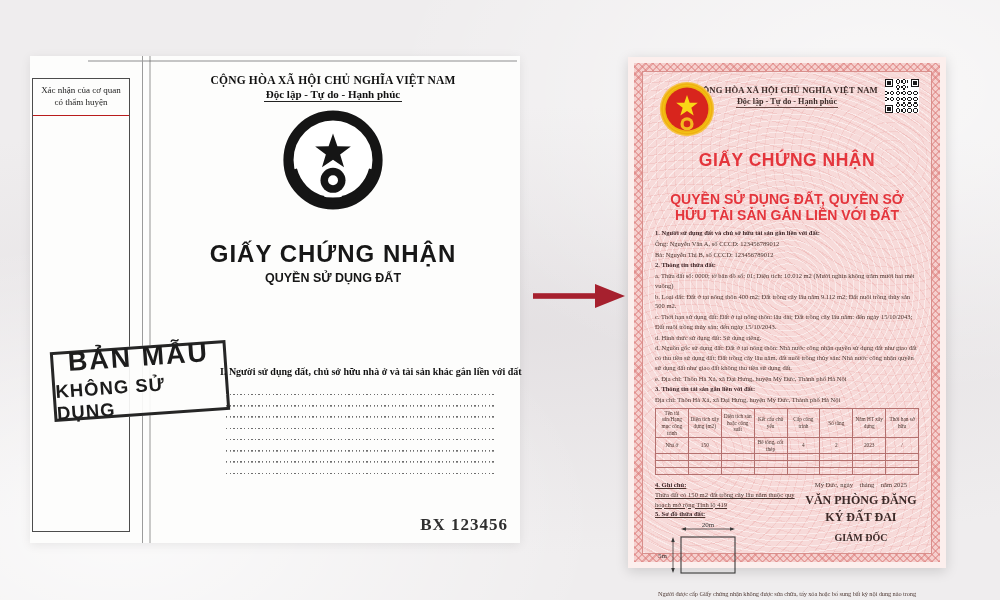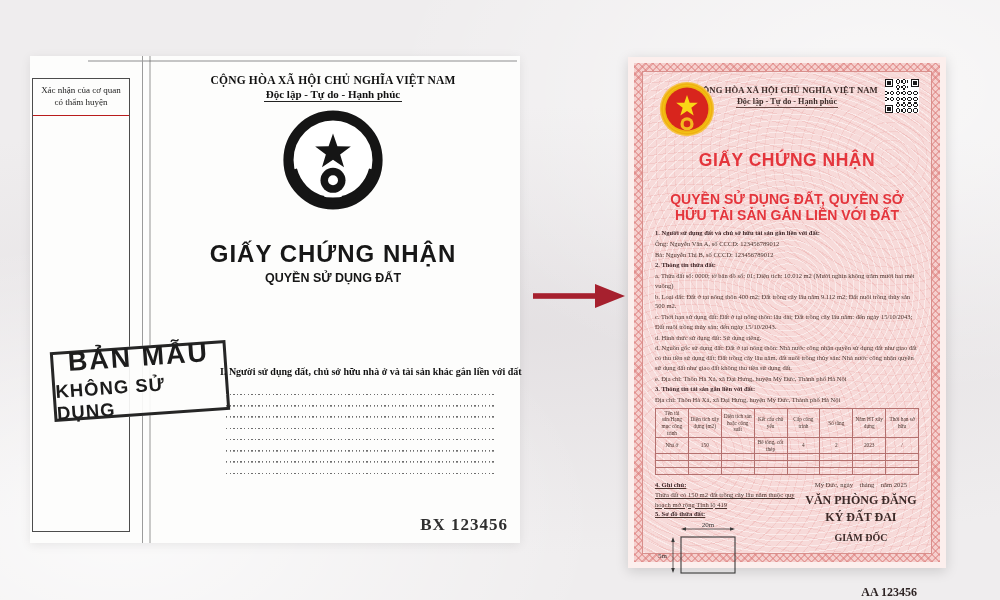--- a/index.html
+++ b/index.html
@@ -472,19 +472,18 @@
               <text x="12" y="36.5" font-size="7" text-anchor="end" fill="#3a3a3a">5m</text>
             </svg>
           </div>
           <div class="nb-right">
             <div>Mỹ Đức, ngày&nbsp;&nbsp;&nbsp;&nbsp;tháng&nbsp;&nbsp;&nbsp;&nbsp;năm&nbsp;2025</div>
             <div class="sign-office">VĂN PHÒNG ĐĂNG KÝ ĐẤT ĐAI</div>
             <div class="sign-role">GIÁM ĐỐC</div>
           </div>
         </div>
 
-        <div class="nd-serial">AA 123456</div>
         <div class="nd-footer">Người được cấp Giấy chứng nhận không được sửa chữa, tẩy xóa hoặc bổ sung bất kỳ nội dung nào trong Giấy chứng nhận; khi bị mất hoặc hư hỏng Giấy chứng nhận phải khai báo ngay với cơ quan cấp Giấy</div>
 
       </div>
     </div>
   </div>
 </div>
 
 </body></html>

